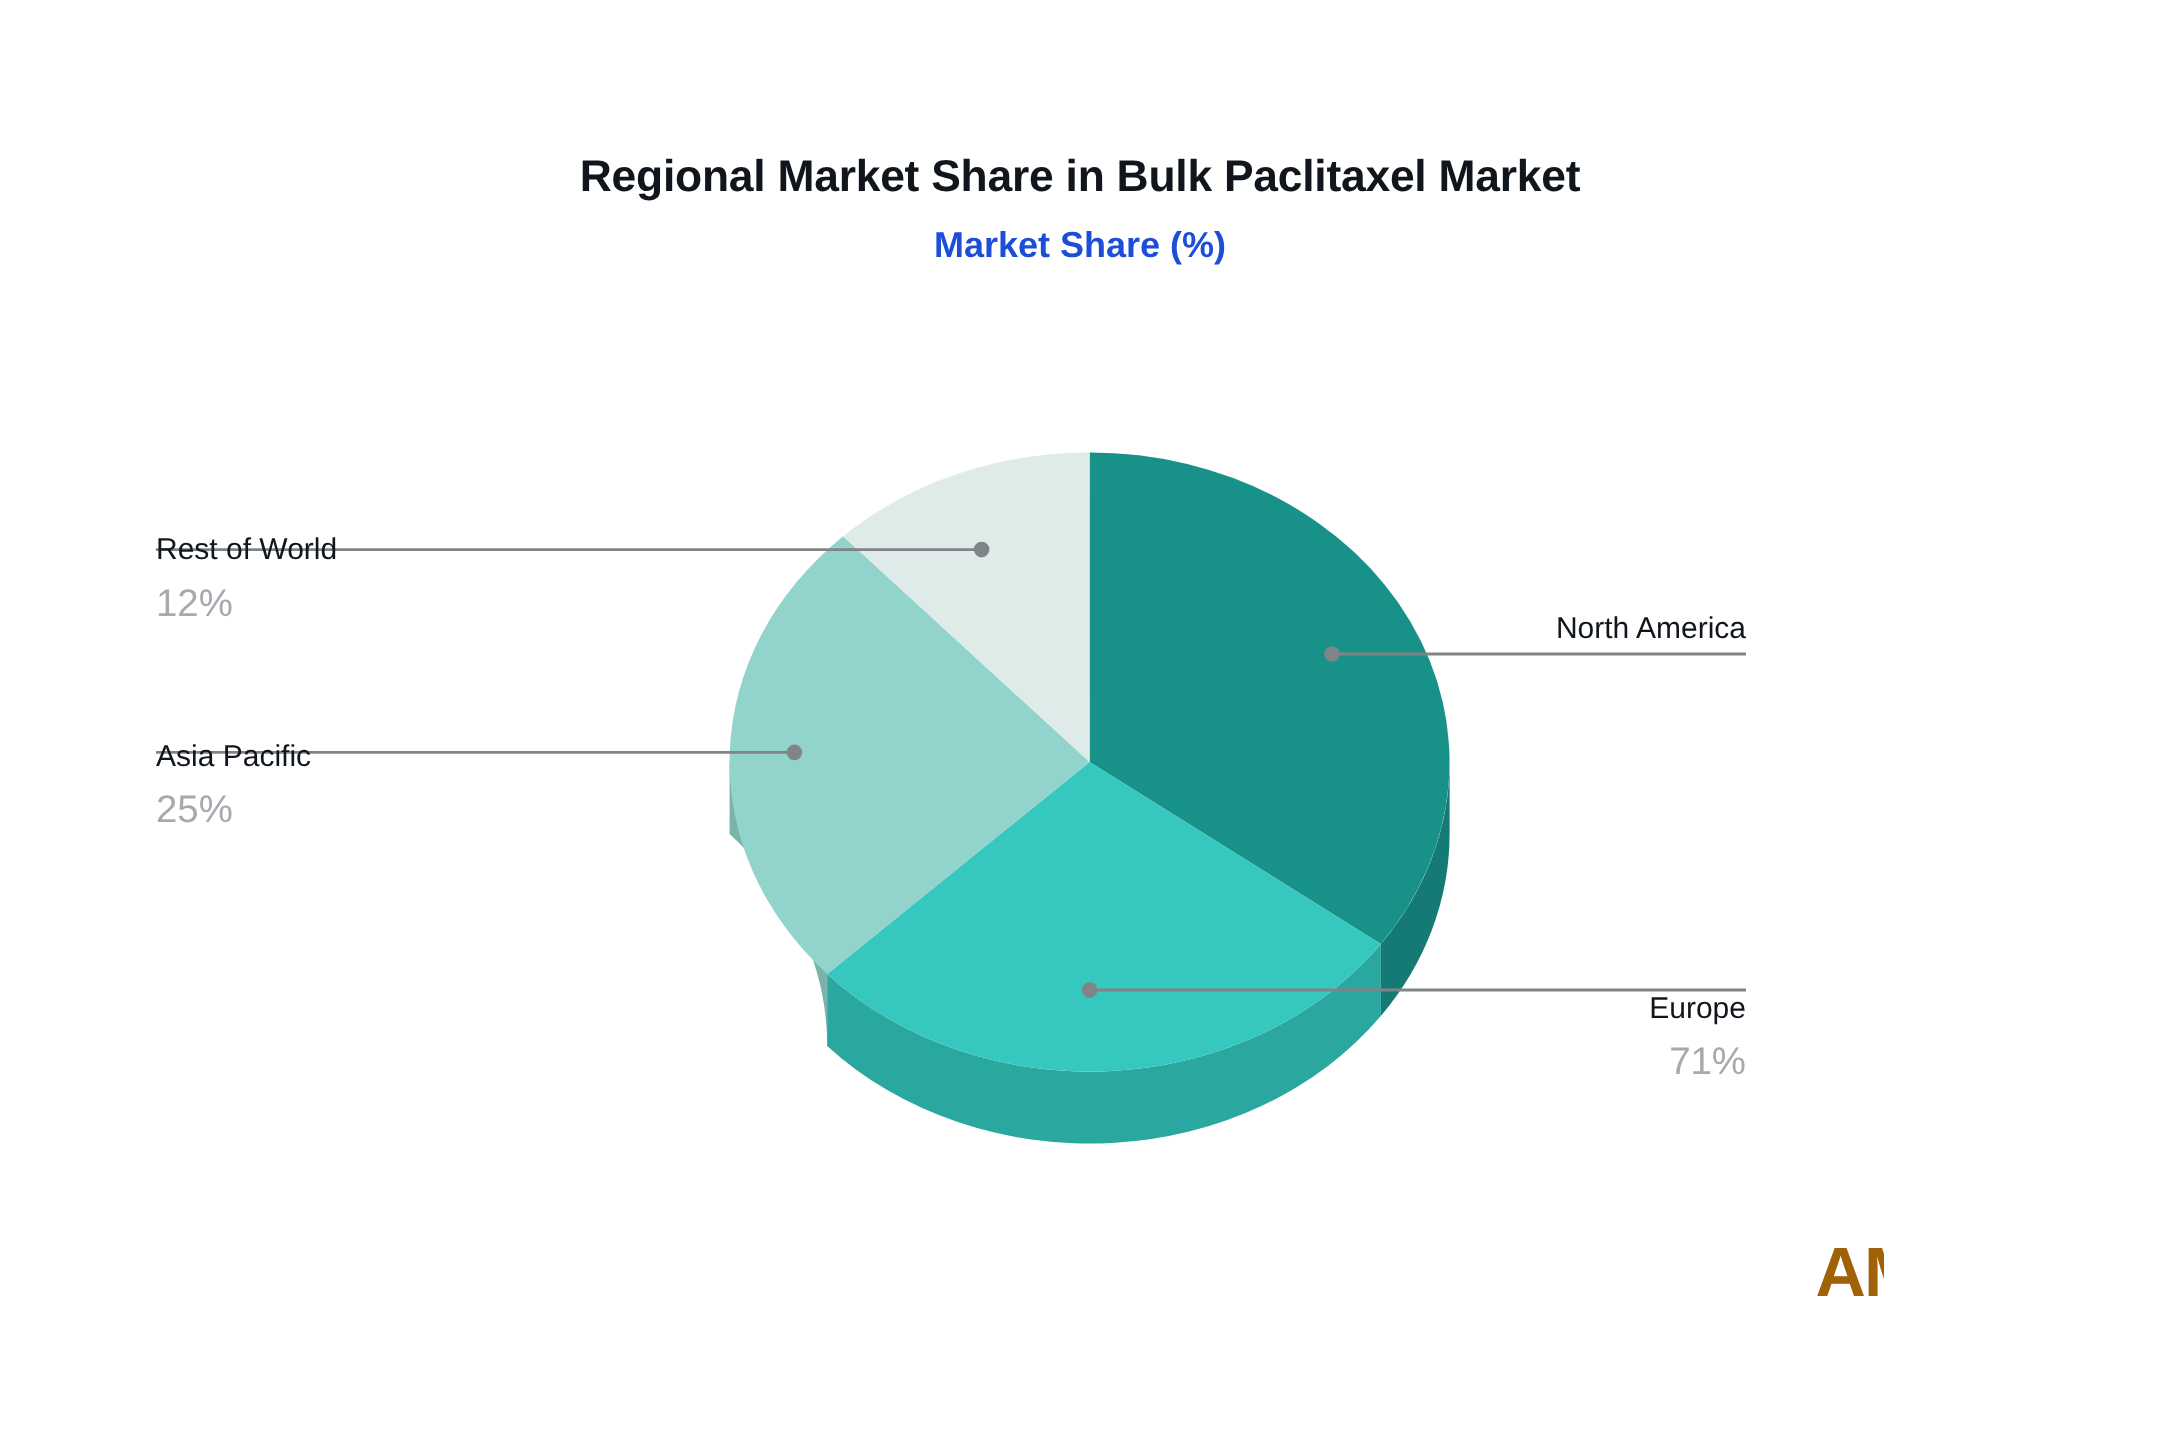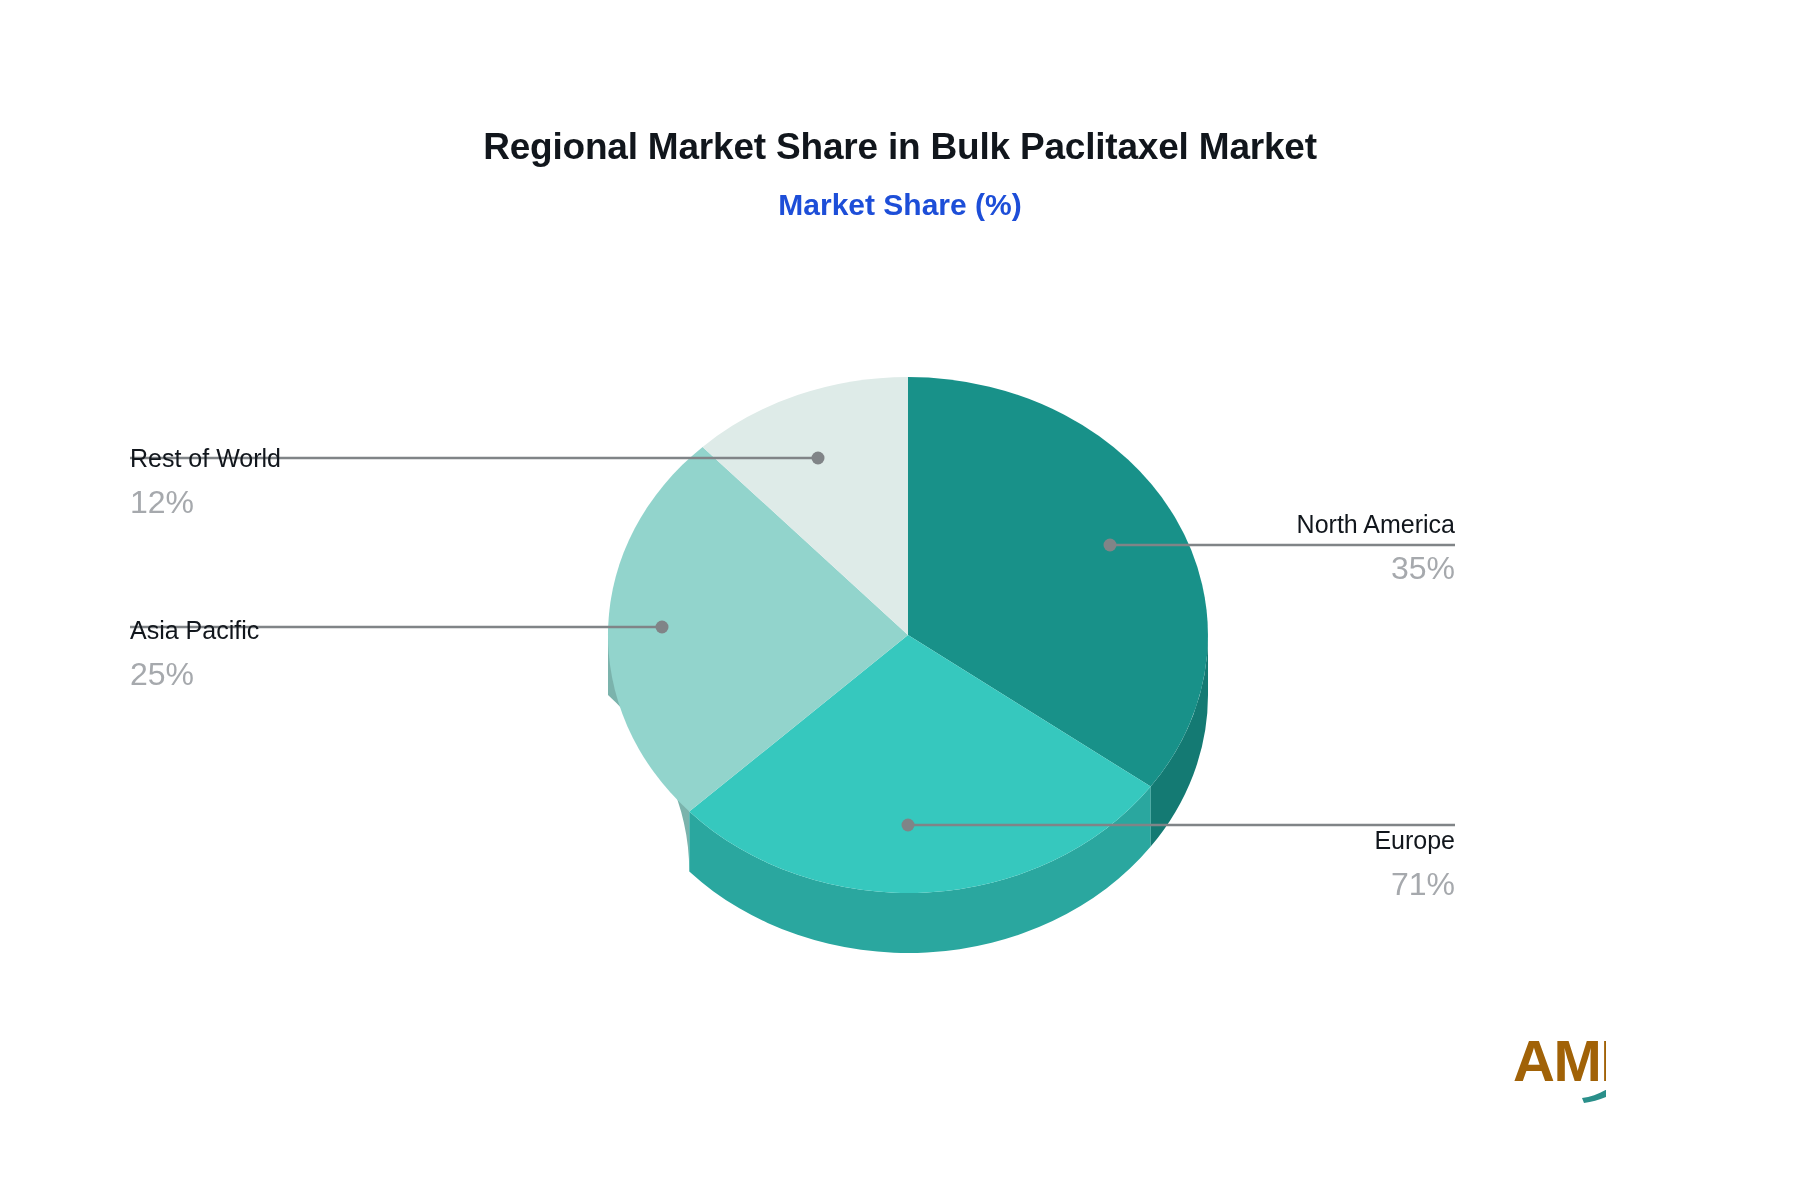--- a/index.html
+++ b/index.html
@@ -9,21 +9,20 @@
   }
   body {
     font-family: "Liberation Sans", sans-serif;
   }
   #stage {
     position: relative;
     width: 1570px;
     height: 1196px;
     background: #ffffff;
     overflow: hidden;
-    padding-left: 36px;
   }
 
   
   #chart-title {
     position: absolute;
     top: 126px;
     left: 0;
     width: 1800px;
     text-align: center;
     font-size: 37px;
@@ -150,21 +149,20 @@
     <g fill="#808487">
       <circle cx="1110" cy="545" r="6.5"></circle>
       <circle cx="908" cy="825" r="6.5"></circle>
       <circle cx="662" cy="627" r="6.5"></circle>
       <circle cx="818" cy="458" r="6.5"></circle>
     </g>
   </svg>
 
   <div class="callout right" id="callout-north-america">
     <div class="name">North America</div>
-    <div class="value">35%</div>
   </div>
 
   <div class="callout right" id="callout-europe">
     <div class="name">Europe</div>
     <div class="value">71%</div>
   </div>
 
   <div class="callout left" id="callout-asia-pacific">
     <div class="name">Asia Pacific</div>
     <div class="value">25%</div>

